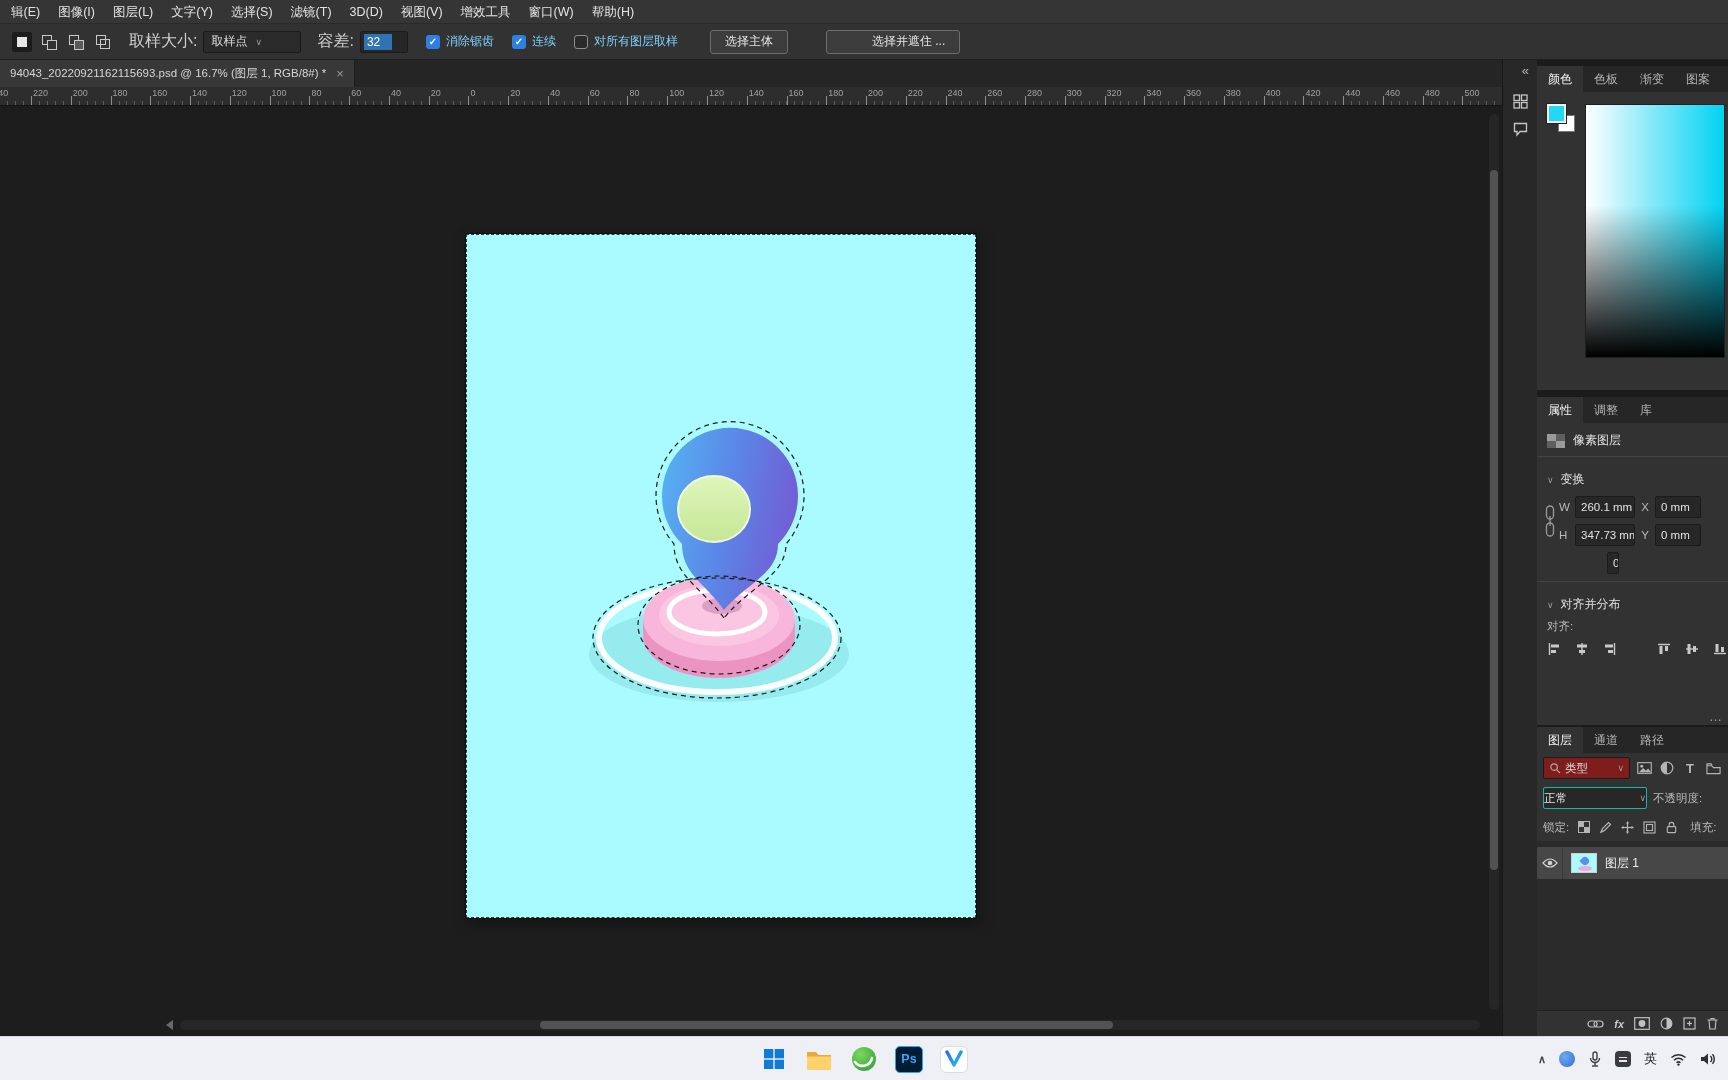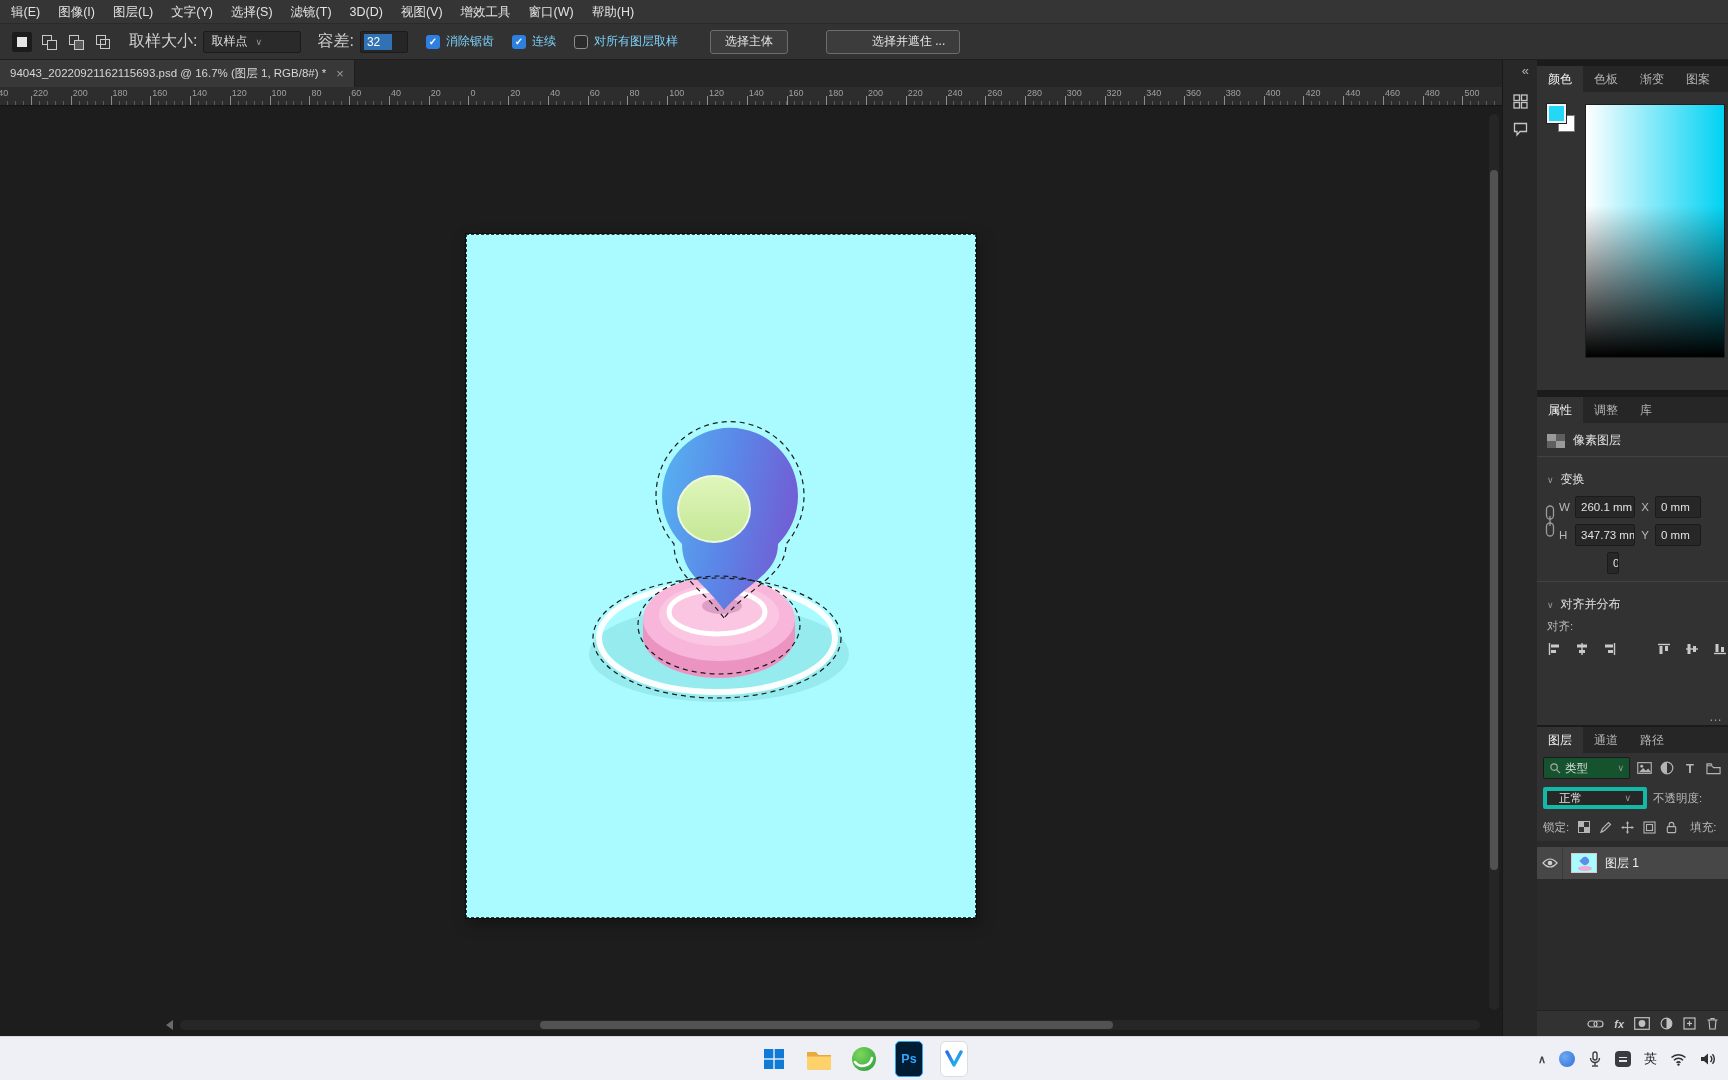--- a/index.html
+++ b/index.html
@@ -82,37 +82,37 @@
   .trow { display:flex; align-items:center; gap:4px; margin-bottom:6px; padding-left:14px; }
   #link-icon { position:absolute; left:0; top:8px; }
   .align-row { position:relative; height:24px; margin-top:6px; }
   .align-ic { position:absolute; top:2px; }
   .more-dots { position:absolute; right:5px; bottom:1px; color:#9a9a9a; font-size:13px; letter-spacing:1px; }
 
   
   #layers-section { background:#2b2b2b; }
   .lbar { background:#323232; }
   .lrow { display:flex; align-items:center; padding:0 6px; }
-  .searchbox { width:88px; height:22px; background:#14532d; border:1px solid #1b1b1b; border-radius:2px; display:flex; align-items:center; padding:0 5px; font-size:11.5px; color:#ddd; gap:4px; }
+  .searchbox { width:88px; height:22px; background:#7f1d1d; border:1px solid #1b1b1b; border-radius:2px; display:flex; align-items:center; padding:0 5px; font-size:11.5px; color:#ddd; gap:4px; }
   .licon { width:18px; height:18px; display:flex; align-items:center; justify-content:center; flex:none; }
-  .blend-select { width:104px; height:22px; background:#272727; border:4px solid #14b8a6; border-radius:2px; display:flex; align-items:center; padding:0 12px; font-size:11.5px; color:#e2e2e2; }
+  .blend-select { width:104px; height:22px; background:#272727; border:1px solid #14b8a6; border-radius:2px; display:flex; align-items:center; padding:0 0; font-size:11.5px; color:#e2e2e2; }
   .small-label { font-size:11.5px; color:#b9b9b9; white-space:nowrap; }
   #layer-row { height:32px; background:#474747; display:flex; align-items:center; margin-top:6px; }
   #eye-cell { width:26px; display:flex; justify-content:center; border-right:1px solid #3a3a3a; align-self:stretch; align-items:center; }
   #layer-thumb { width:26px; height:20px; background:#a9fbff; border:1px solid #cfcfcf; margin:0 8px; position:relative; flex:none; }
   #layer-thumb .tpin { position:absolute; left:9px; top:3px; width:8px; height:8px; border-radius:50% 50% 50% 0; transform:rotate(45deg); background:#5a8fe8; }
   #layer-thumb .tbase { position:absolute; left:6px; top:12px; width:14px; height:5px; border-radius:50%; background:#f5a8d2; }
   #layer-name { font-size:12px; color:#efefef; }
   #layers-bottom { position:absolute; left:0; right:0; bottom:0; height:26px; background:#323232; border-top:1px solid #222; display:flex; align-items:center; justify-content:flex-end; gap:10px; padding-right:9px; }
   .fx-label { font-size:11px; color:#c9c9c9; font-style:italic; font-weight:bold; }
 
   
   #taskbar { position:absolute; left:0; right:0; bottom:0; height:44px; background:#eef0f5; border-top:1px solid #d7d9de; }
   #task-center { position:absolute; left:50%; top:0; height:44px; transform:translateX(-50%); display:flex; align-items:center; gap:17px; }
-  .task-ic { width:28px; height:36px; display:flex; align-items:center; justify-content:center; border-radius:5px; }
+  .task-ic { width:28px; height:27px; display:flex; align-items:center; justify-content:center; border-radius:5px; }
   #ps-icon { background:#001d34; border:1.5px solid #2ea3f2; color:#31a8ff; font-weight:bold; font-size:12.5px; border-radius:5px; }
   #vapp-icon { background:#ffffff; border:1px solid #dcdcdc; border-radius:6px; }
   #tray { position:absolute; right:12px; top:0; height:44px; display:flex; align-items:center; gap:13px; }
   .tray-txt { font-size:13px; color:#222; }
   #tray-chevron { font-size:11px; color:#444; font-weight:bold; }
   #tray-blue { width:16px; height:16px; border-radius:50%; background:radial-gradient(circle at 35% 35%, #6ea9f2, #2f6fd8); }
   #tray-dark { width:16px; height:16px; border-radius:4px; background:#3a3a40; display:flex; flex-direction:column; justify-content:center; gap:2px; align-items:center; }
   #tray-dark i { display:block; width:8px; height:1.5px; background:#e8e8e8; }
 </style>
 </head>

